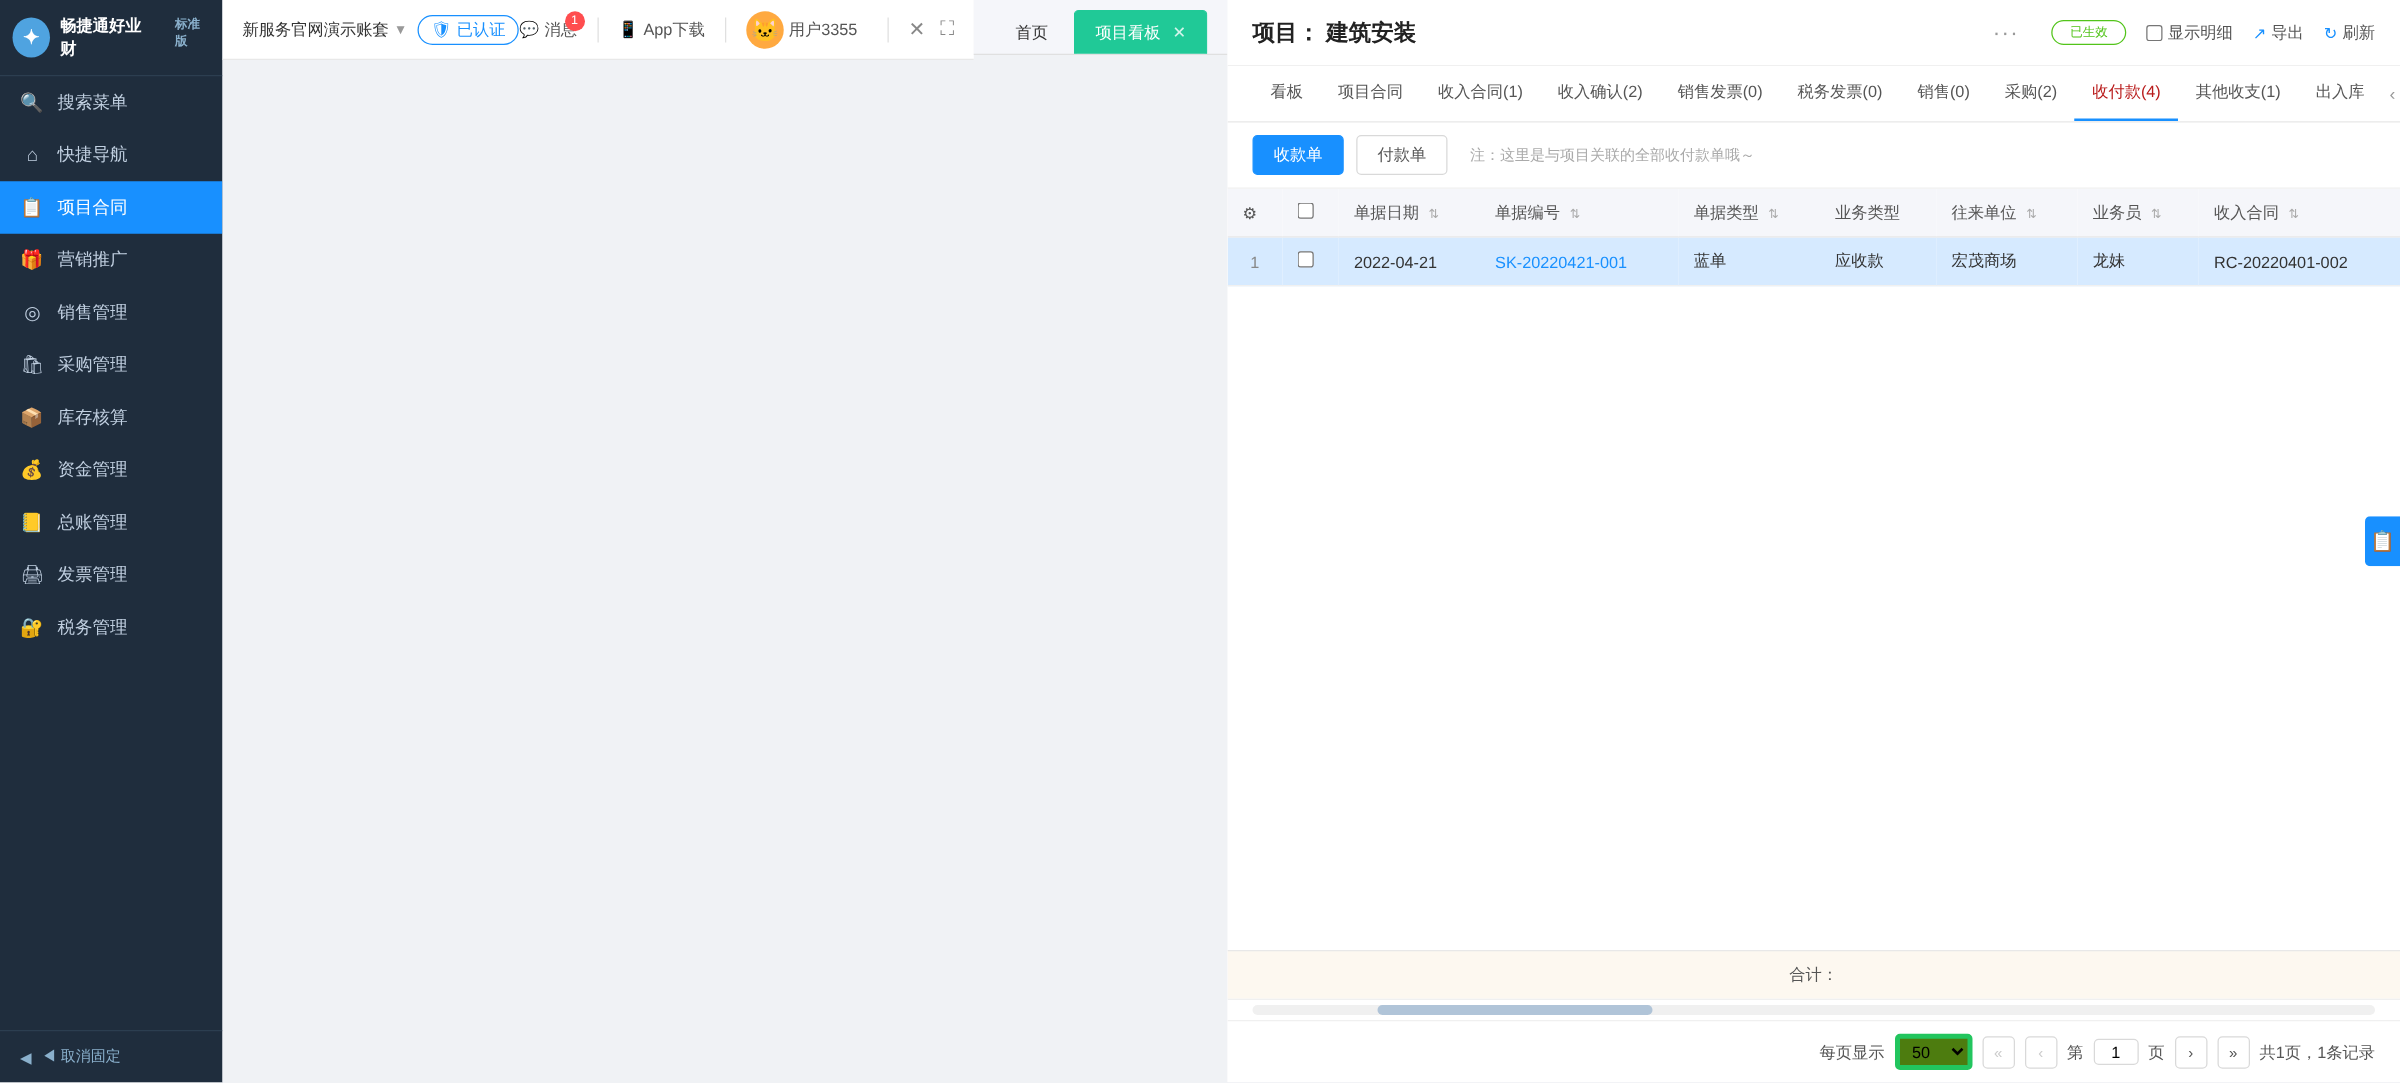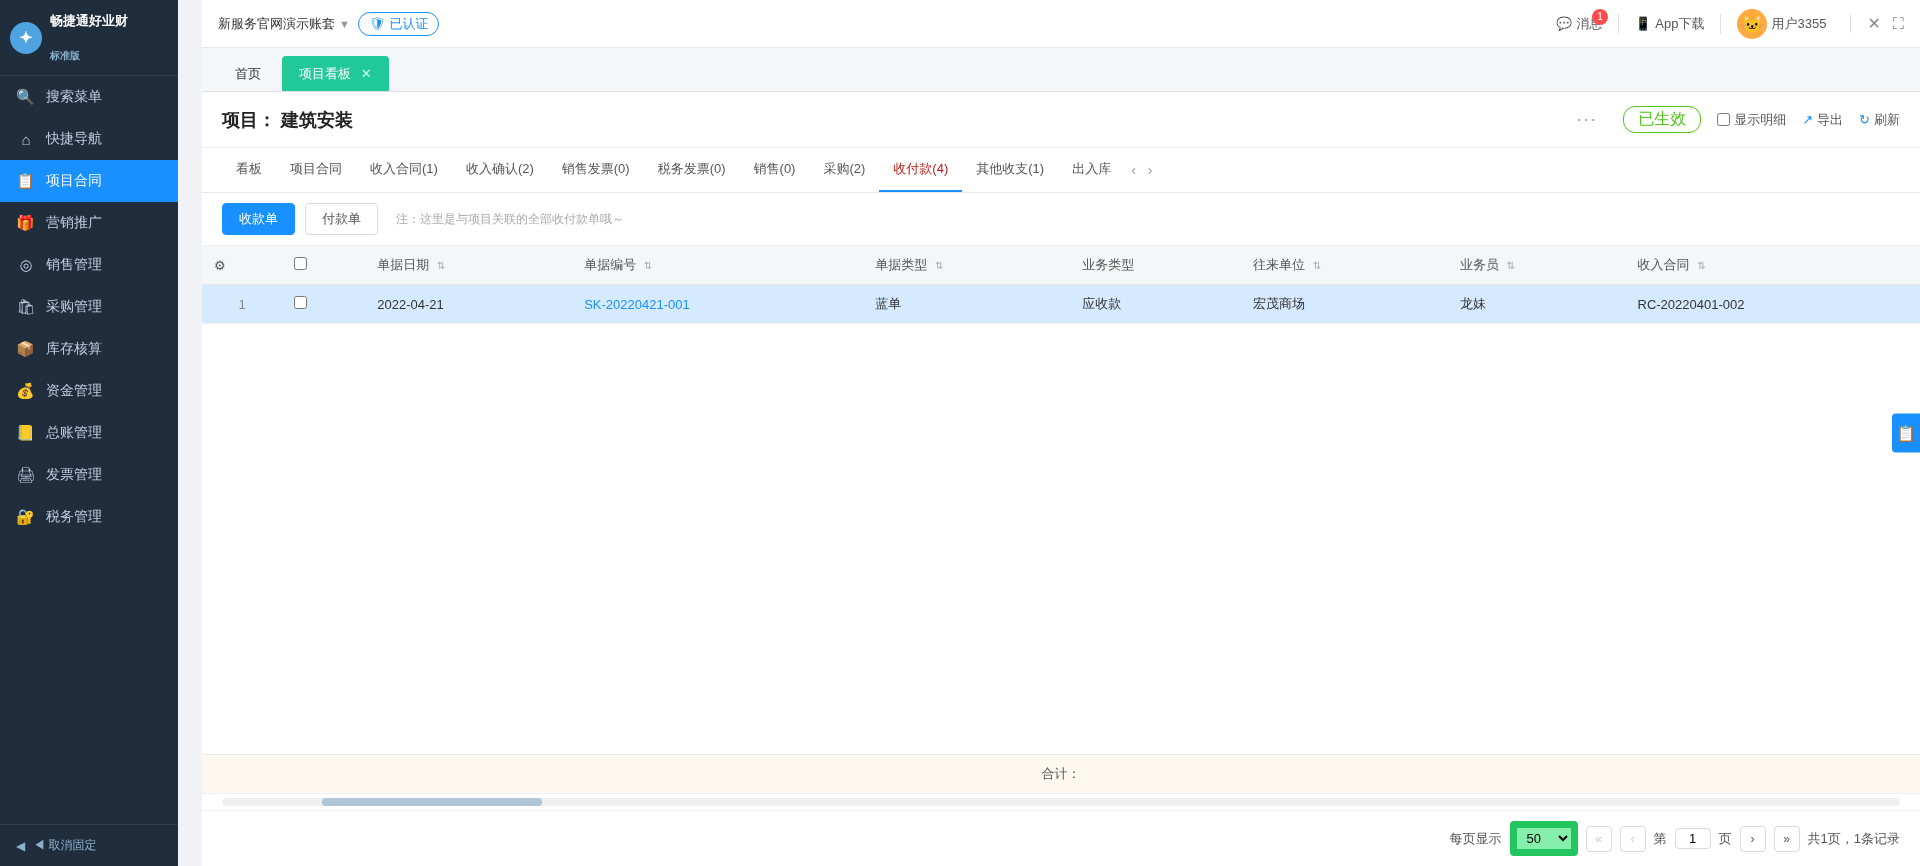--- a/index.html
+++ b/index.html
@@ -29,21 +29,21 @@
       height: 32px;
       background: #4fa3e0;
       border-radius: 50%;
       display: flex;
       align-items: center;
       justify-content: center;
       margin-right: 8px;
       font-size: 16px;
       color: white;
     }
-    .sidebar-logo .logo-text { display: flex; flex-direction: column; gap: 19px; }
+    .sidebar-logo .logo-text { display: flex; flex-direction: row; gap: 19px; }
     .sidebar-logo .logo-title { font-size: 13px; color: #fff; }
     .sidebar-logo .logo-sub { font-size: 10px; color: #8ab0cc; }
     .sidebar-scroll { flex: 1; overflow-y: auto; overflow-x: hidden; }
     .sidebar-scroll::-webkit-scrollbar { width: 4px; }
     .sidebar-scroll::-webkit-scrollbar-thumb { background: #3a4f63; border-radius: 2px; }
     .sidebar-item {
       display: flex;
       align-items: center;
       padding: 12px 16px;
       cursor: pointer;
@@ -58,21 +58,21 @@
       border-top: 1px solid #2c3e50;
       color: #8ab0cc;
       font-size: 12px;
       cursor: pointer;
       display: flex;
       align-items: center;
     }
     .sidebar-footer .item-icon { margin-right: 8px; }
 
     
-    .main { flex: 1; display: flex; flex-direction: column; height: 100%; overflow: hidden; background: #f0f2f5; padding-left: 24px; }
+    .main { flex: 1; display: flex; flex-direction: row; height: 100%; overflow: hidden; background: #f0f2f5; }
 
     
     .topbar {
       height: 48px;
       background: #fff;
       display: flex;
       align-items: center;
       padding: 0 16px;
       border-bottom: 1px solid #e8e8e8;
       justify-content: space-between;
@@ -153,21 +153,21 @@
       background: #fff;
       justify-content: space-between;
     }
     .project-title { font-size: 18px; font-weight: bold; color: #222; flex: 1; }
     .project-actions { display: flex; align-items: center; gap: 16px; }
     .project-status {
       border: 1px solid #52c41a;
       color: #52c41a;
       border-radius: 12px;
       padding: 2px 14px;
-      font-size: 16px;
+      font-size: 10px;
     }
     .project-more { color: #999; cursor: pointer; font-size: 18px; letter-spacing: 1px; margin-right: 10px; }
     .header-btn { display: flex; align-items: center; gap: 4px; color: #555; cursor: pointer; font-size: 13px; }
     .header-btn .icon { color: #1890ff; }
     .header-checkbox { display: flex; align-items: center; gap: 4px; color: #555; font-size: 13px; }
     .header-checkbox input { margin: 0; }
 
     
     .sub-nav {
       display: flex;
@@ -274,25 +274,25 @@
       display: flex;
       align-items: center;
       justify-content: flex-end;
       gap: 8px;
       background: #fff;
       border-top: 1px solid #f0f0f0;
       font-size: 13px;
       color: #555;
     }
     .page-select {
-      border: 7px solid #22c55e;
+      border: 4px solid #22c55e;
       border-radius: 4px;
       padding: 2px 6px;
       font-size: 13px;
-      background: #86efac;
+      background: #4d7c0f;
       cursor: pointer;
     }
     .page-btn {
       width: 26px;
       height: 26px;
       display: flex;
       align-items: center;
       justify-content: center;
       border: 1px solid #d9d9d9;
       border-radius: 4px;

